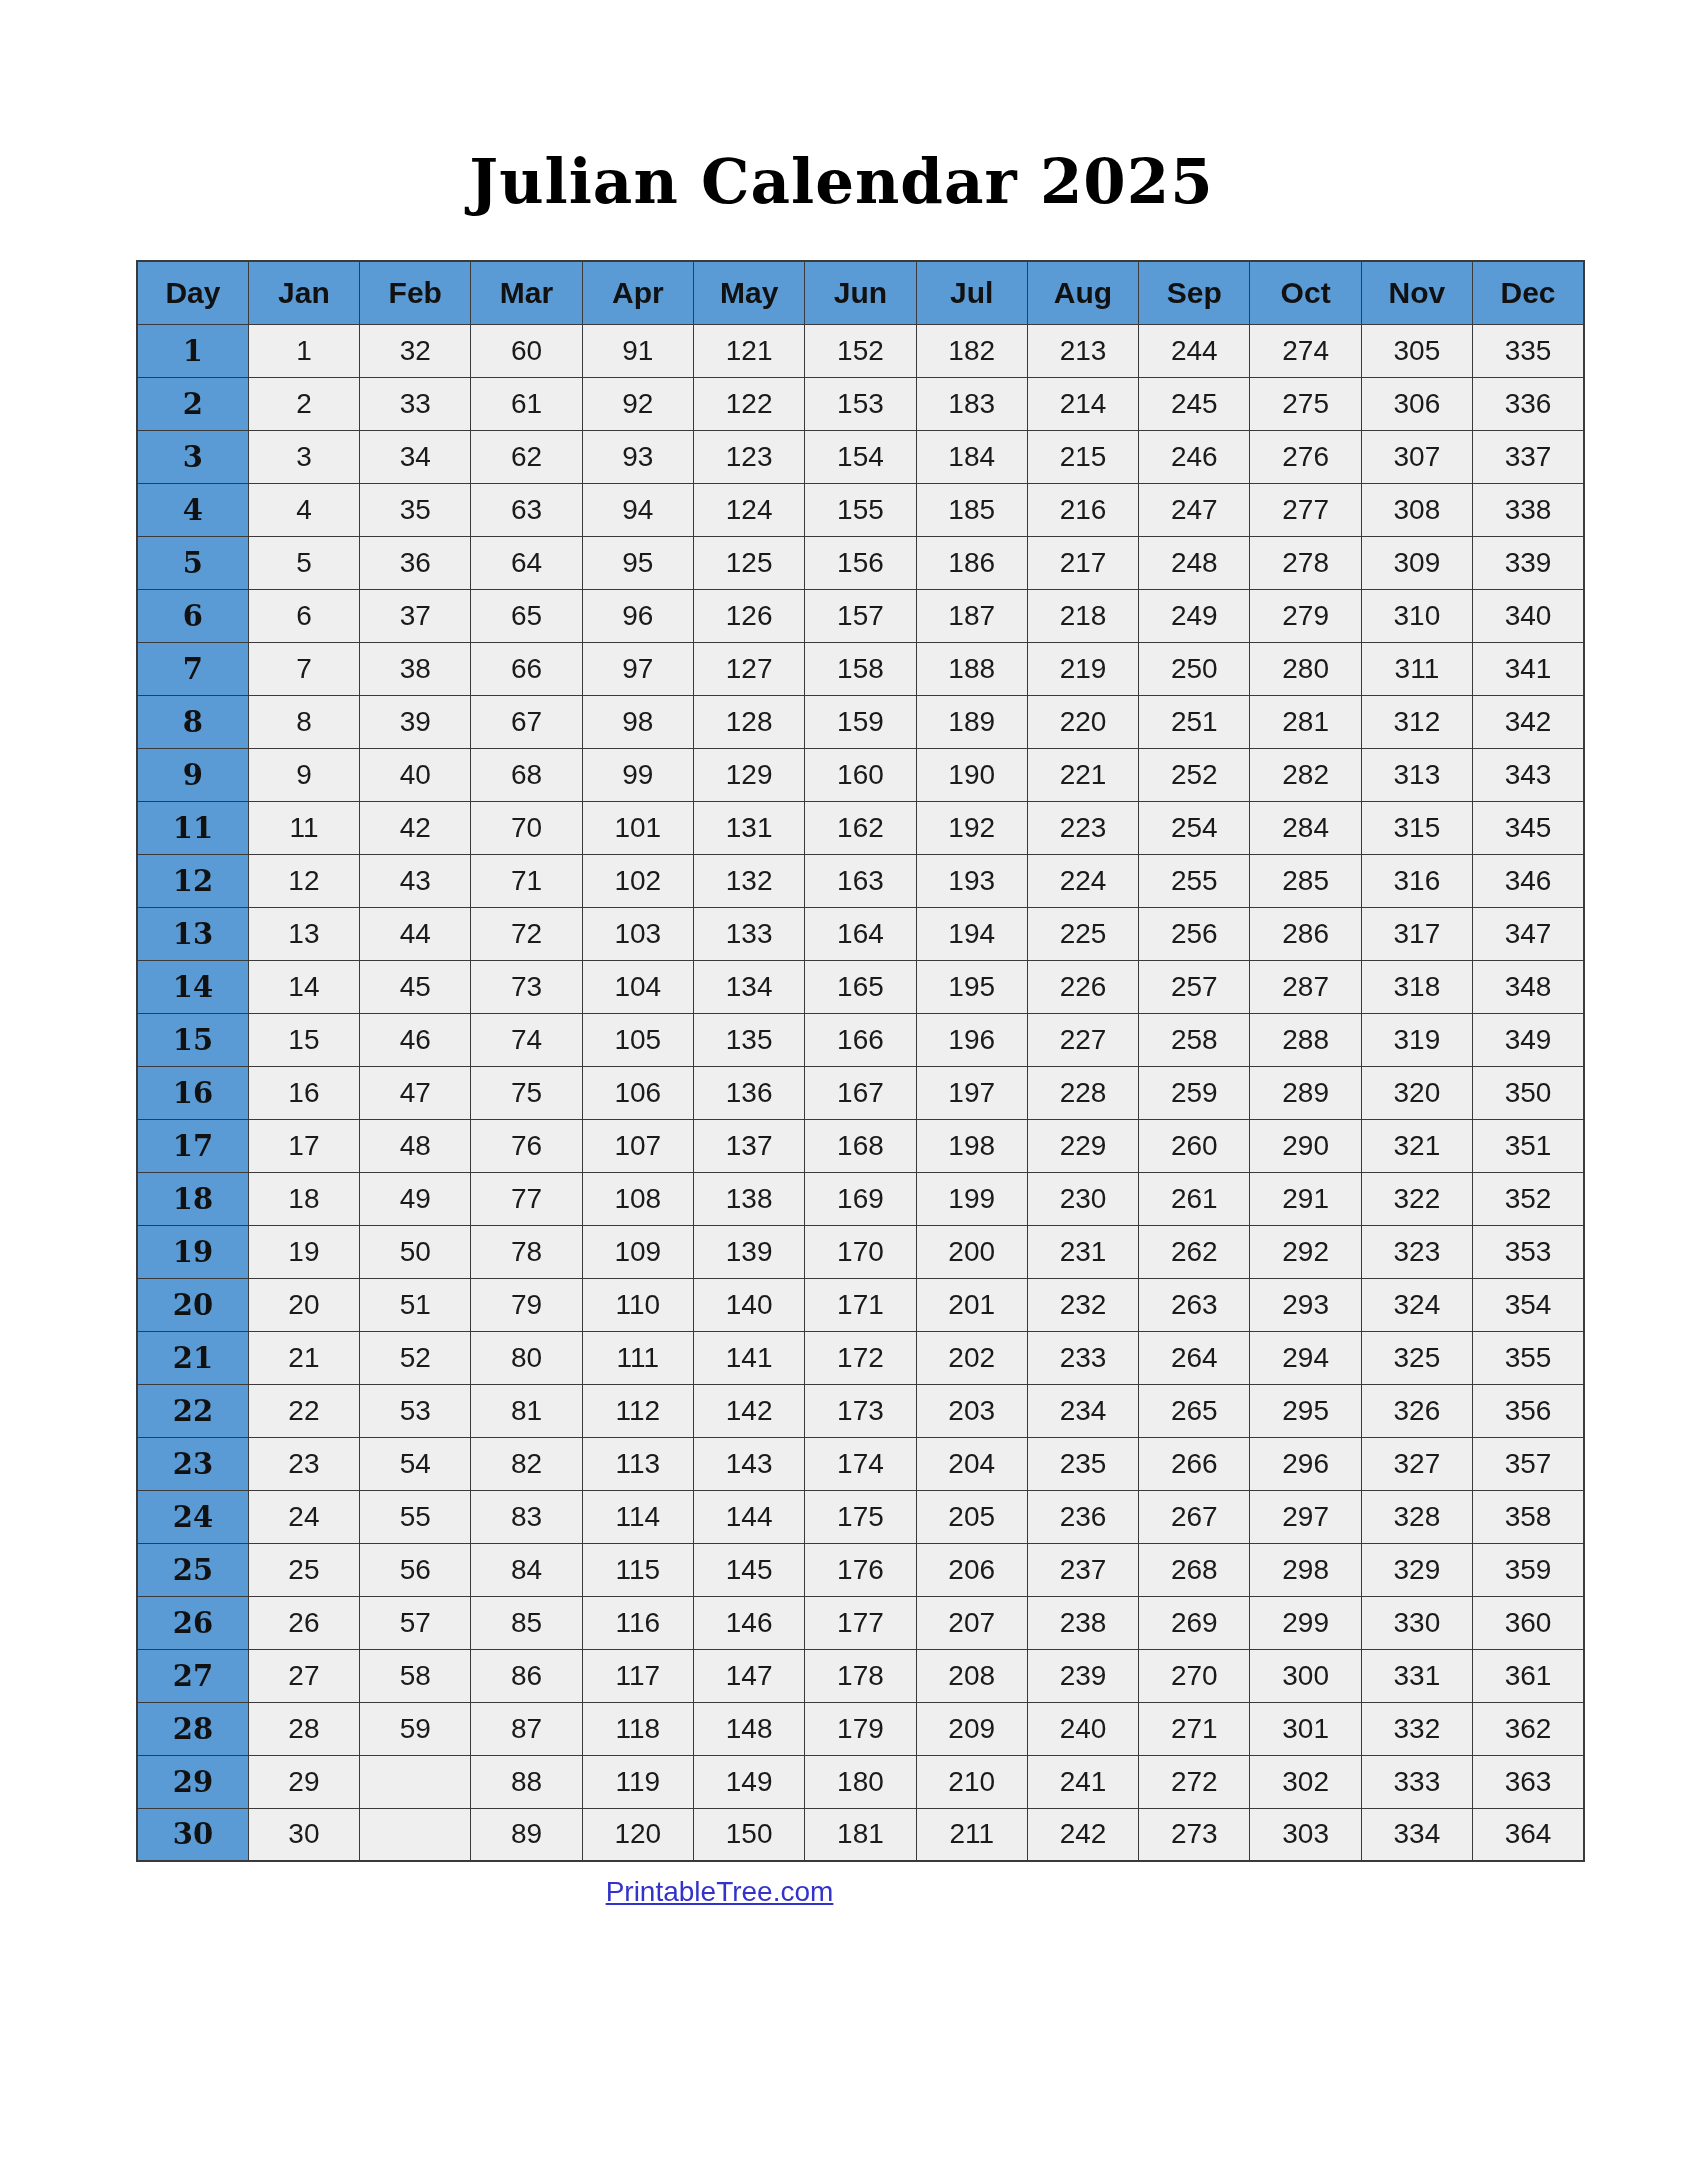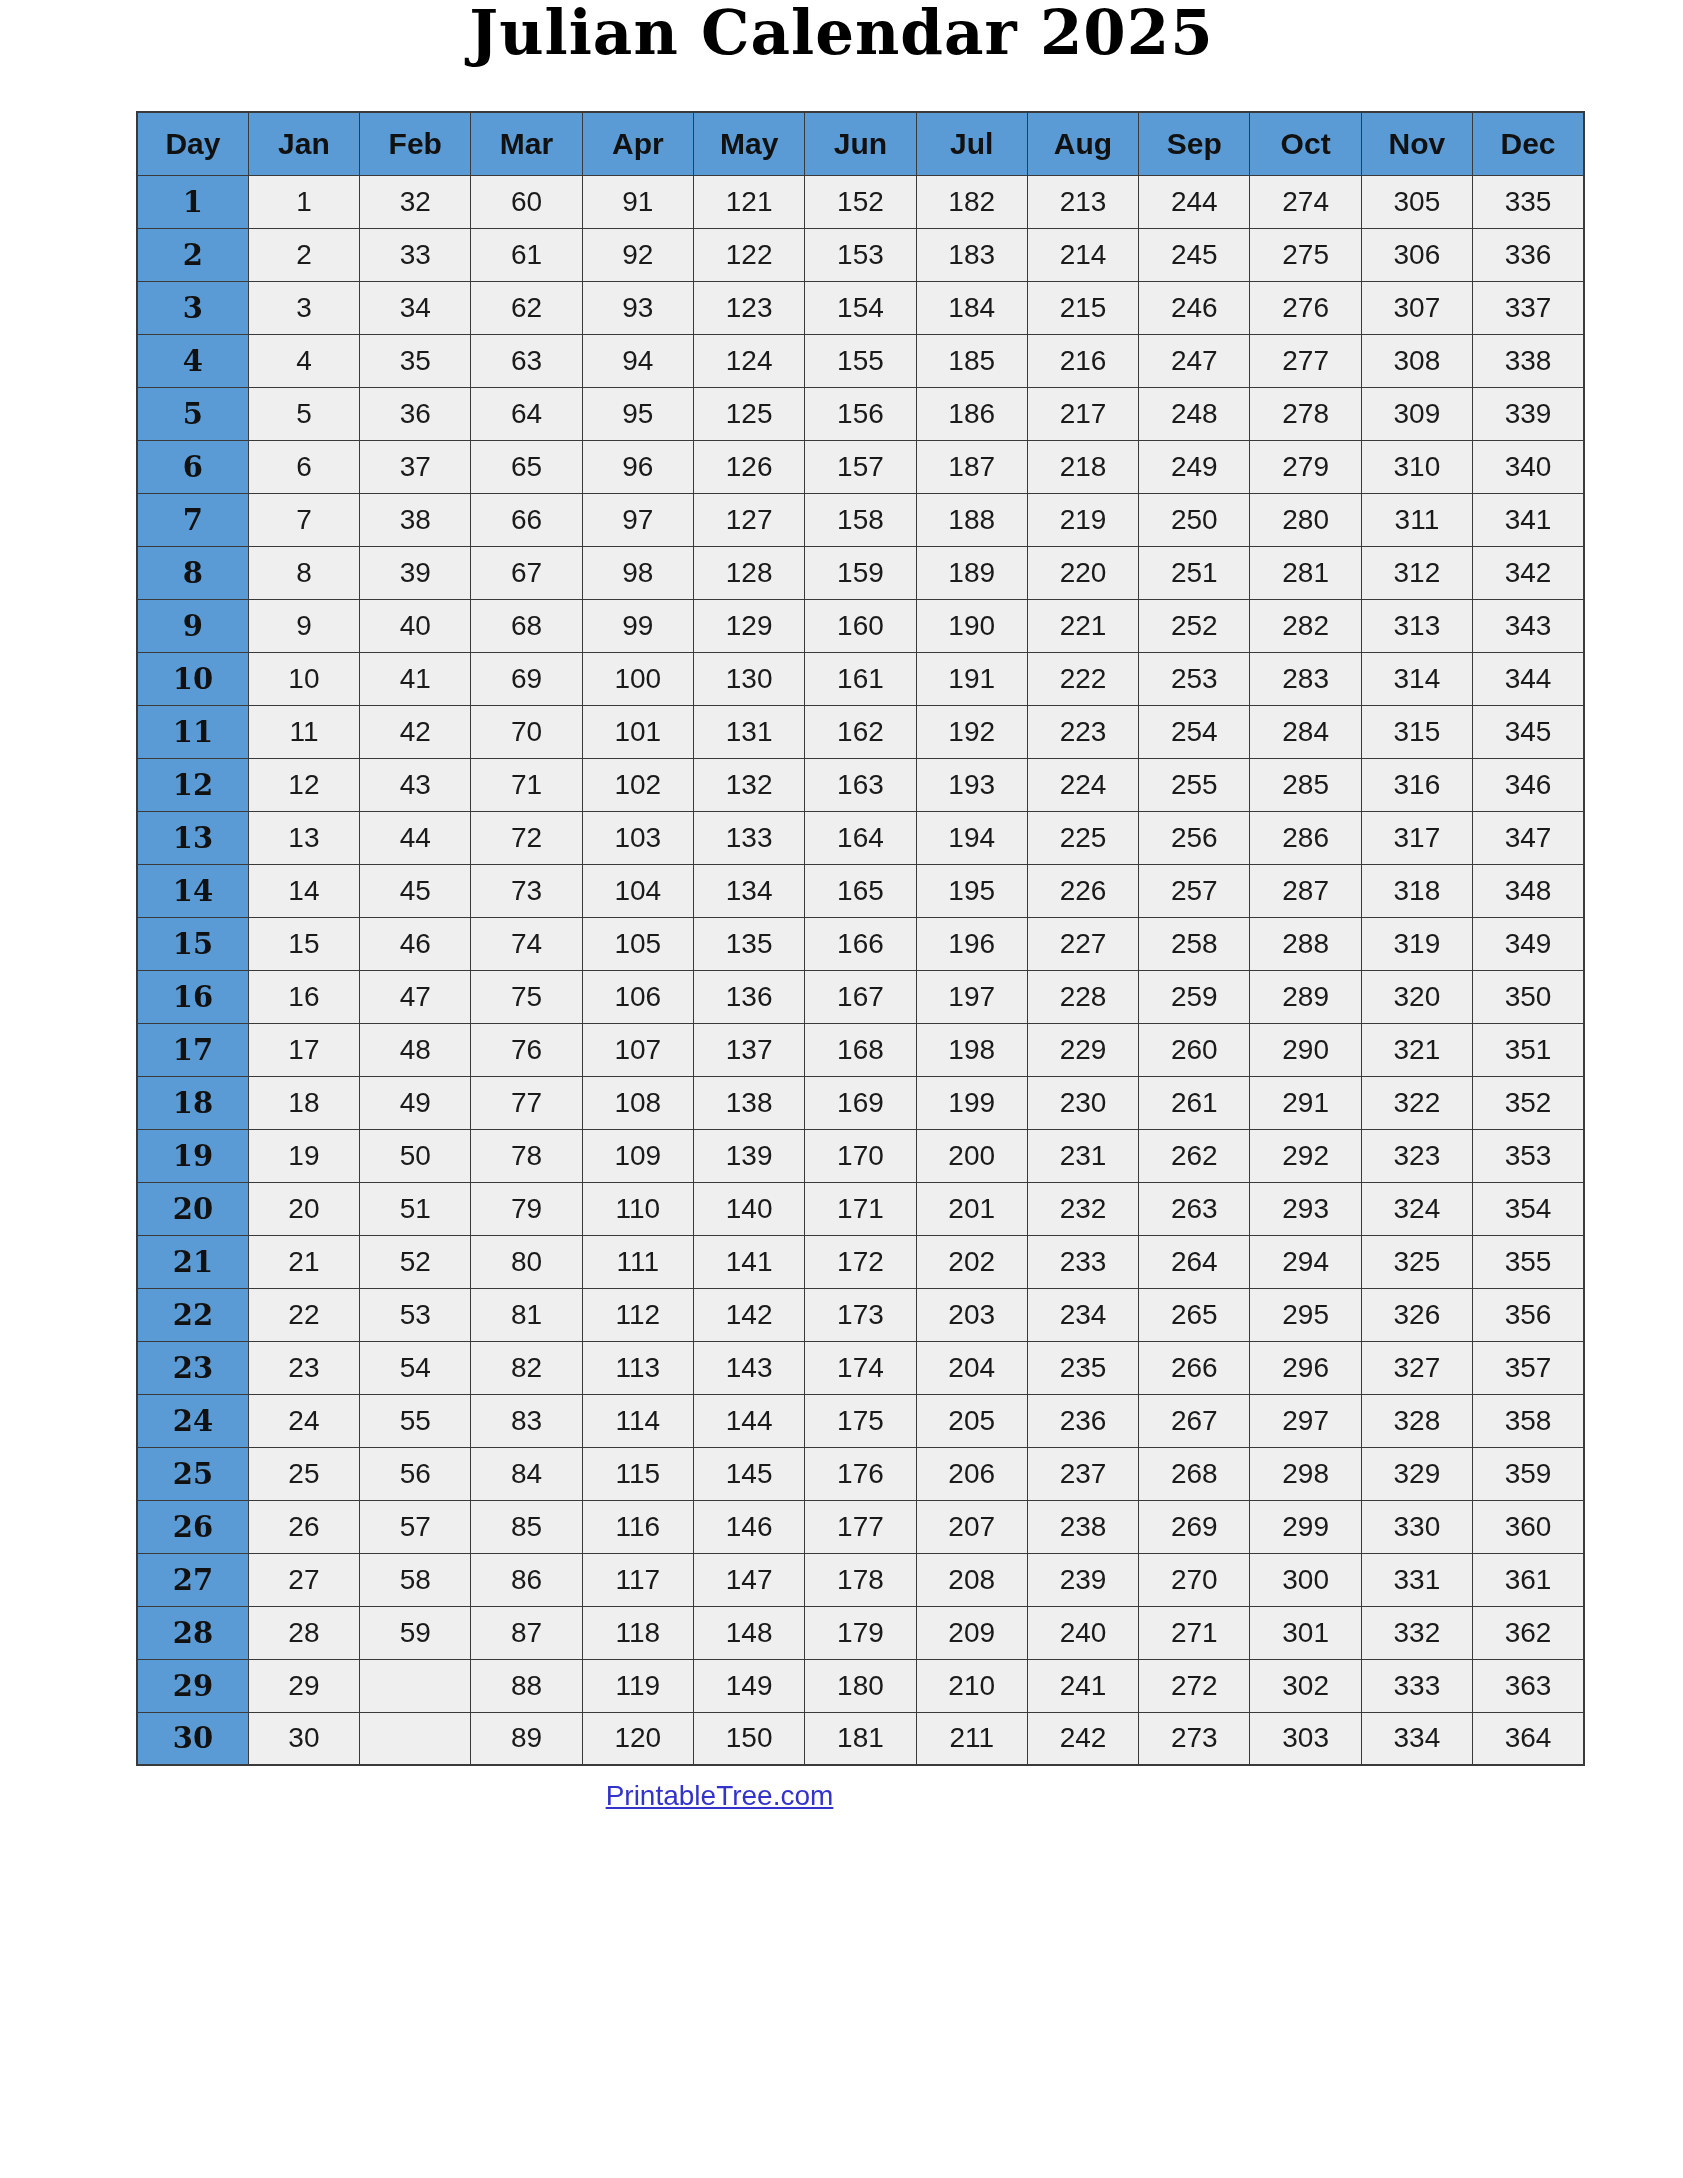--- a/index.html
+++ b/index.html
@@ -12,20 +12,21 @@
   }
   .page {
     position: relative;
     width: 1683px;
     height: 2178px;
     background: #ffffff;
     overflow: hidden;
   }
   .page-title {
     margin: 0;
+    padding-top: 149px;
     text-align: center;
     font-family: "DejaVu Serif", serif;
     font-weight: bold;
     font-size: 61px;
     line-height: 65px;
     color: #000000;
     letter-spacing: 1px;
   }
   table.calendar {
     margin: 46px 0 0 136px;
@@ -238,35 +239,20 @@
           <td class="data-cell">129</td>
           <td class="data-cell">160</td>
           <td class="data-cell">190</td>
           <td class="data-cell">221</td>
           <td class="data-cell">252</td>
           <td class="data-cell">282</td>
           <td class="data-cell">313</td>
           <td class="data-cell">343</td>
         </tr>
         <tr>
-          <td class="day-cell">10</td>
-          <td class="data-cell">10</td>
-          <td class="data-cell">41</td>
-          <td class="data-cell">69</td>
-          <td class="data-cell">100</td>
-          <td class="data-cell">130</td>
-          <td class="data-cell">161</td>
-          <td class="data-cell">191</td>
-          <td class="data-cell">222</td>
-          <td class="data-cell">253</td>
-          <td class="data-cell">283</td>
-          <td class="data-cell">314</td>
-          <td class="data-cell">344</td>
-        </tr>
-        <tr>
           <td class="day-cell">11</td>
           <td class="data-cell">11</td>
           <td class="data-cell">42</td>
           <td class="data-cell">70</td>
           <td class="data-cell">101</td>
           <td class="data-cell">131</td>
           <td class="data-cell">162</td>
           <td class="data-cell">192</td>
           <td class="data-cell">223</td>
           <td class="data-cell">254</td>

